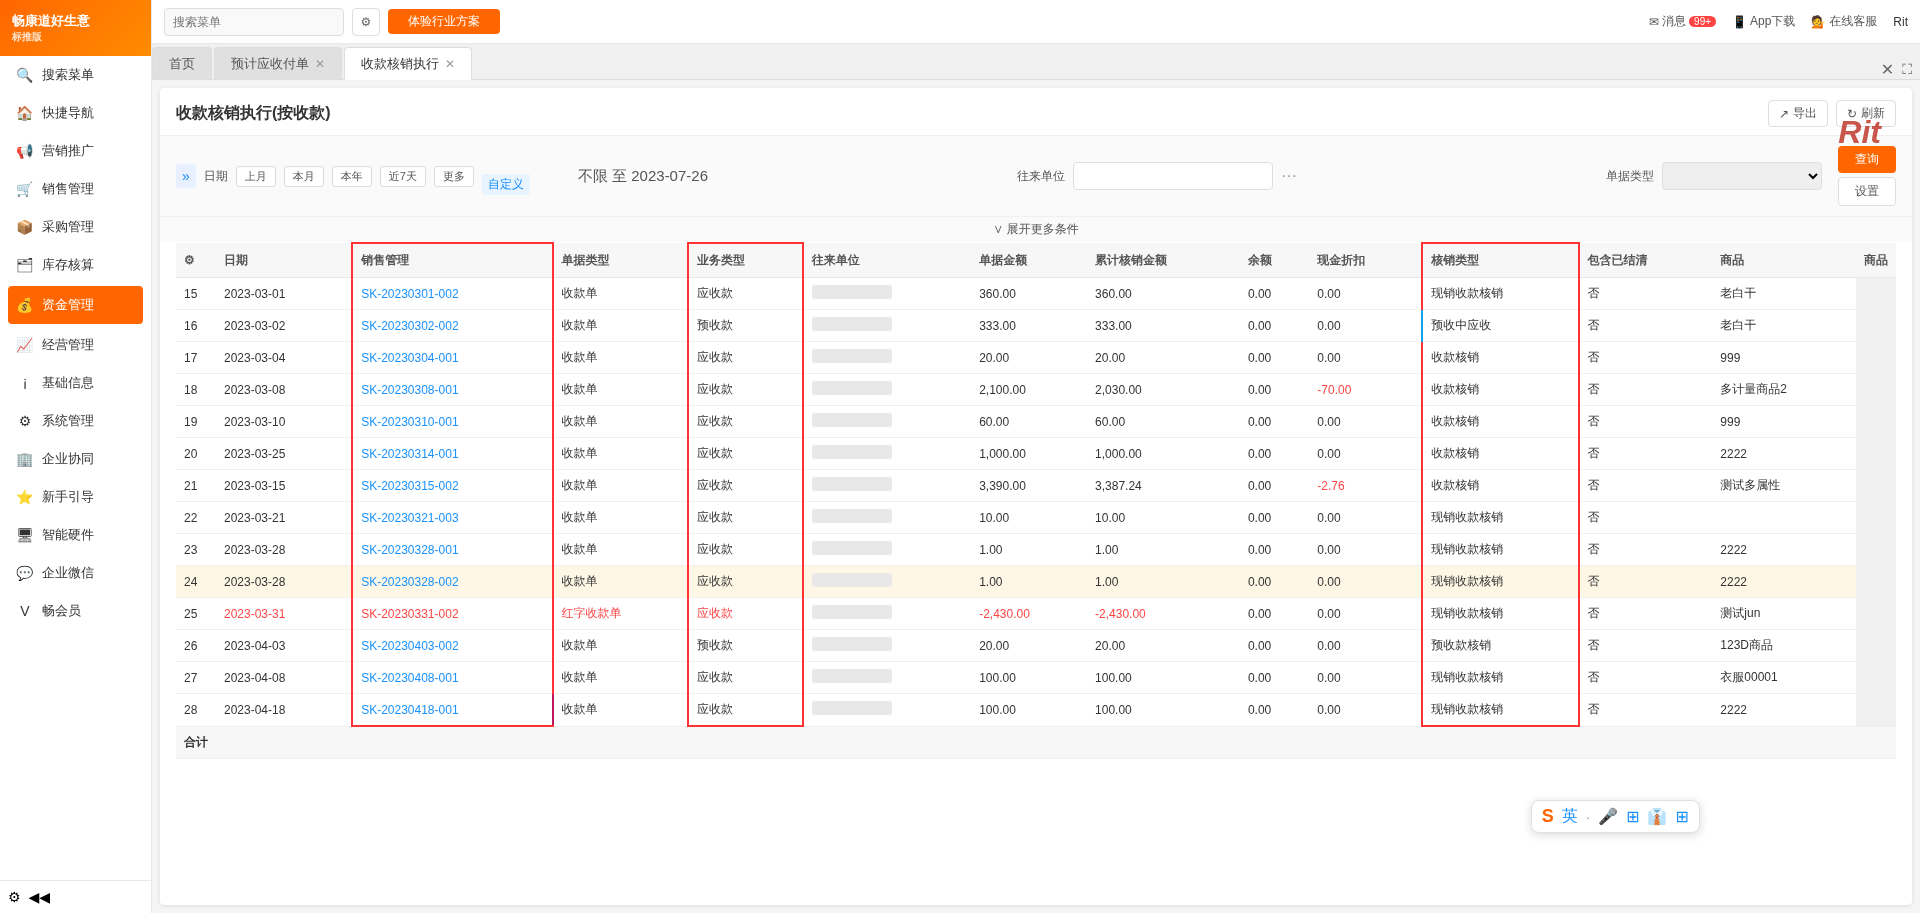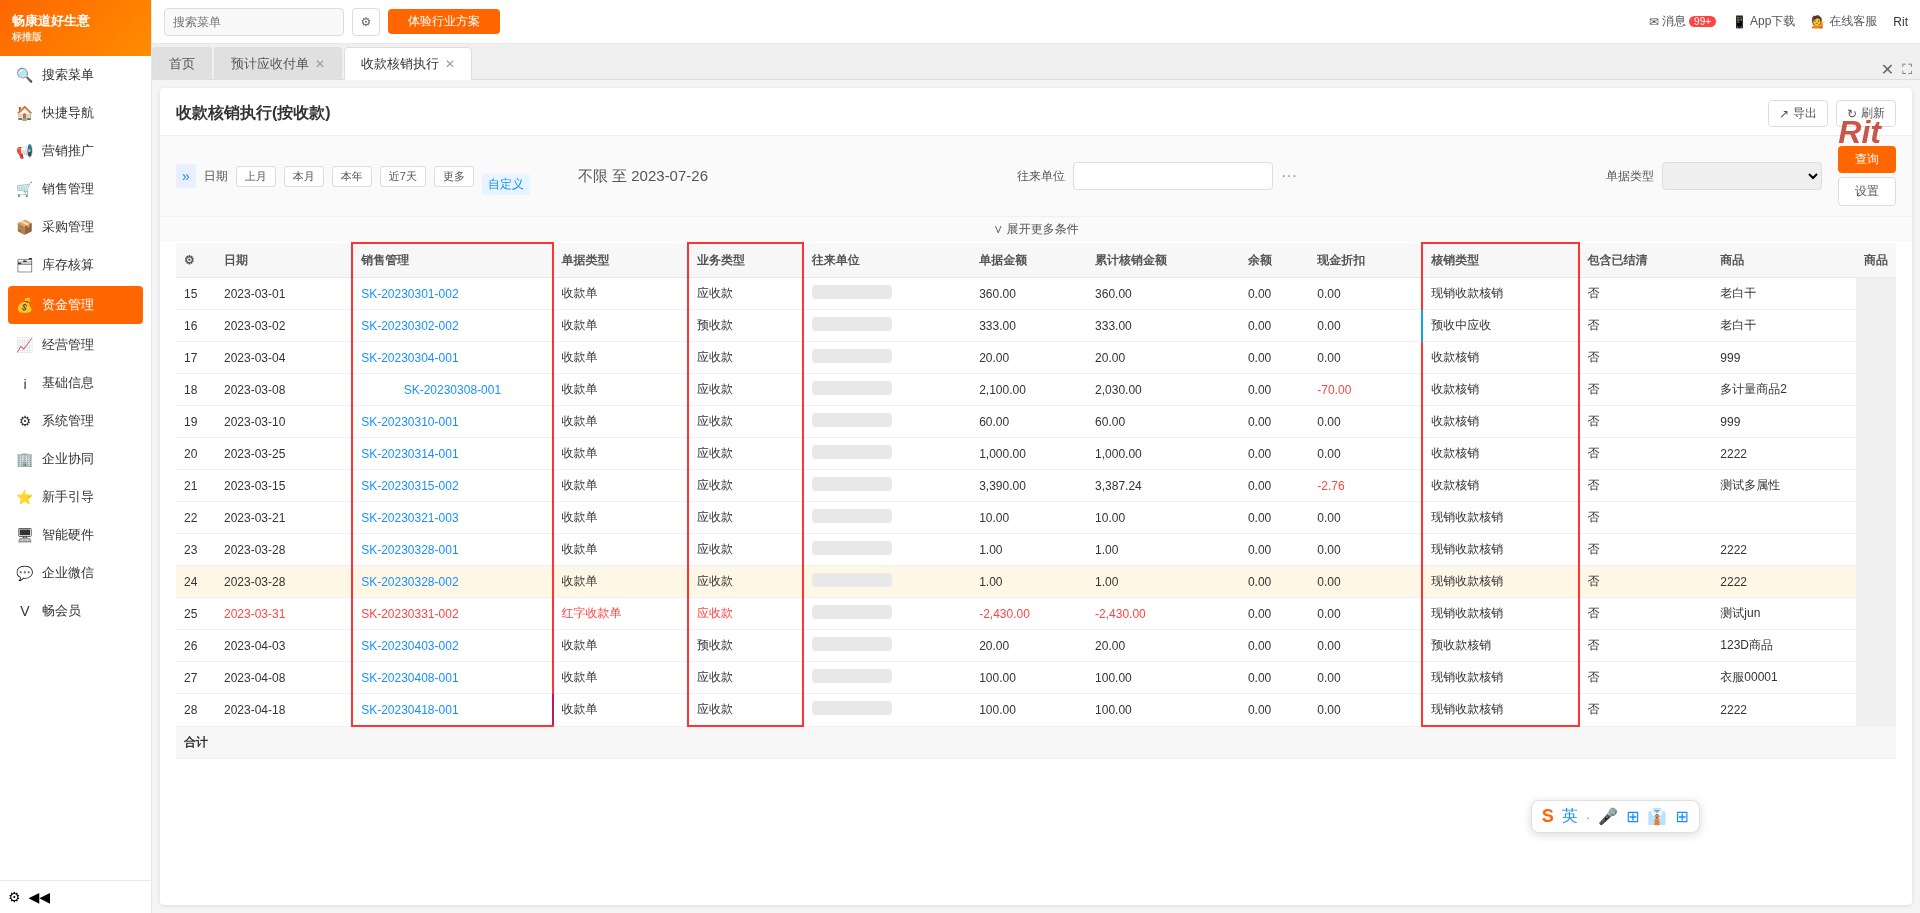--- a/index.html
+++ b/index.html
@@ -305,21 +305,21 @@
       <td>0.00</td>
       <td style="">0.00</td>
       <td style="border-left:2px solid #ff3333;border-right:2px solid #ff3333;">收款核销</td>
       <td>否</td>
       <td>999</td>
       <td style="width:20px;background:#f0f0f0;"></td>
     </tr>
             <tr>
       <td>18</td>
       <td style="">2023-03-08</td>
-      <td style="border-left:2px solid #ff3333;border-right:2px solid #ff3333;text-align:center;"><a class="link" style="">SK-20230308-001</a></td>
+      <td style="border-left:2px solid #ff3333;border-right:2px solid #ff3333;"><a class="link" style="">SK-20230308-001</a></td>
       <td style="">收款单</td>
       <td style="border-left:2px solid #ff3333;border-right:2px solid #ff3333;">应收款</td>
       <td><span class="blurred" style="display:inline-block;width:80px;height:14px;"></span></td>
       <td style="">2,100.00</td>
       <td style="">2,030.00</td>
       <td>0.00</td>
       <td style="color:#ff4444;">-70.00</td>
       <td style="border-left:2px solid #ff3333;border-right:2px solid #ff3333;">收款核销</td>
       <td>否</td>
       <td>多计量商品2</td>

